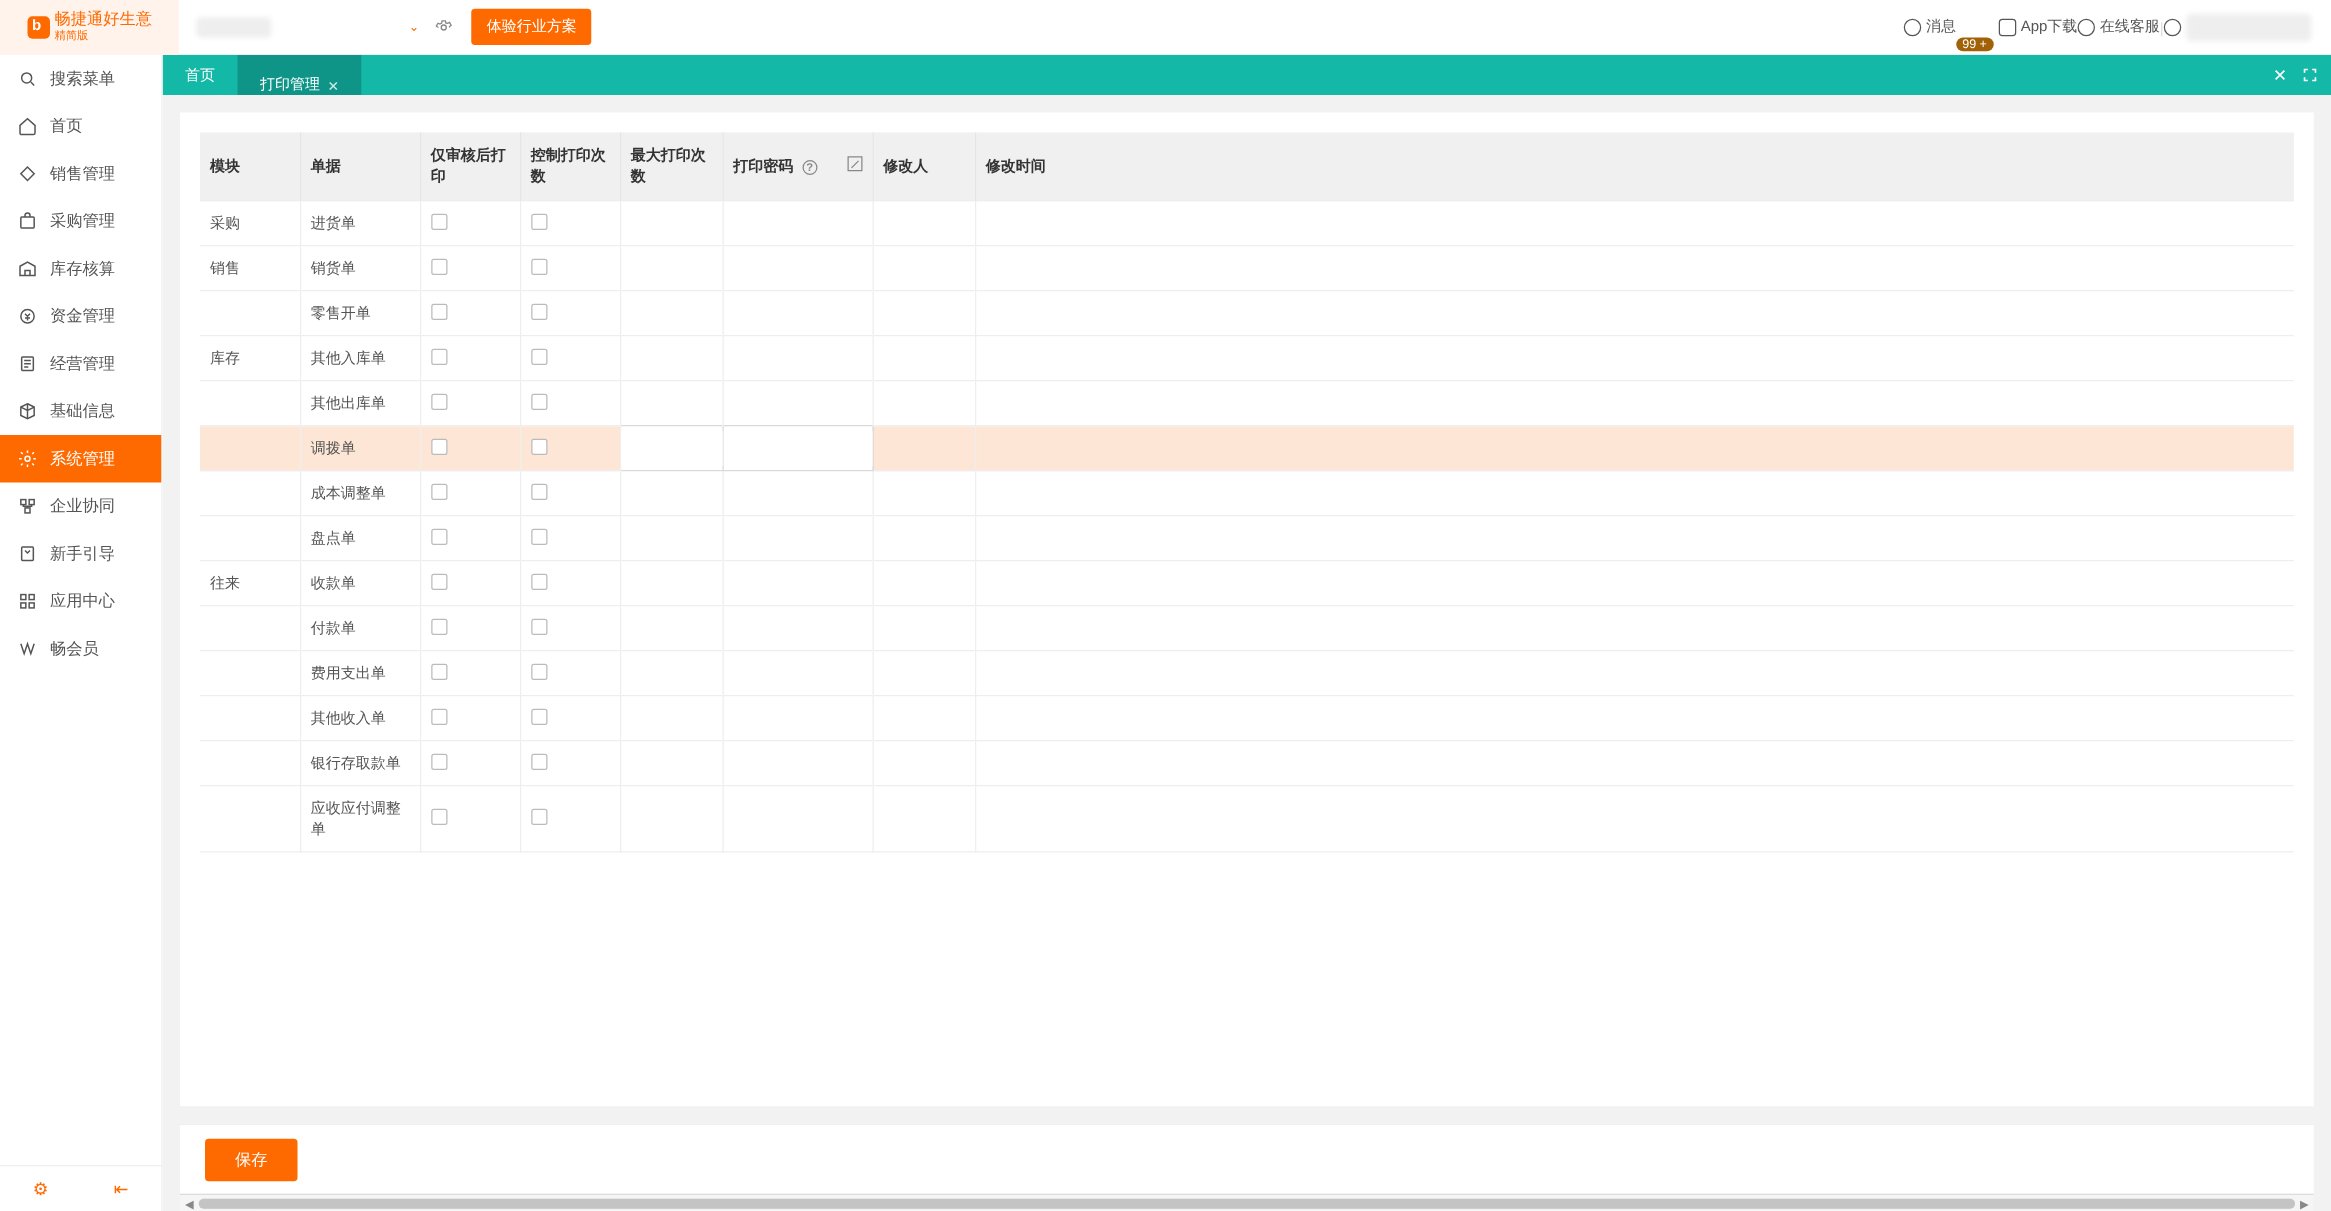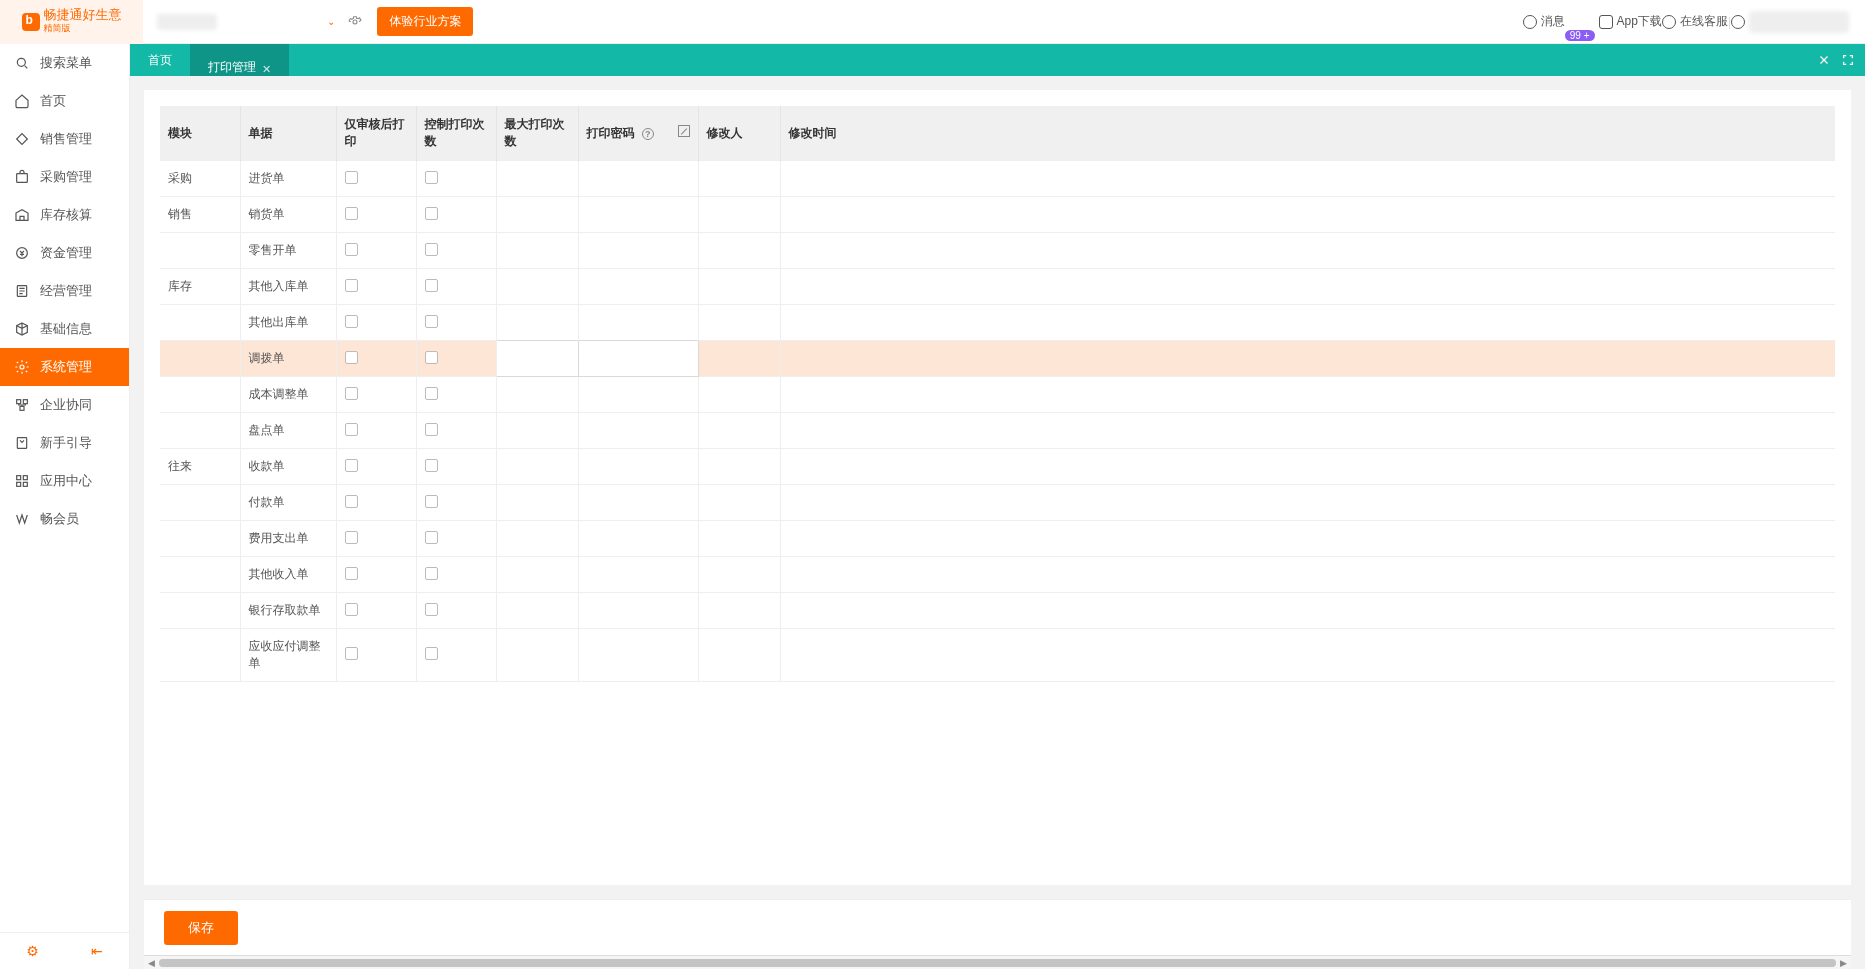--- a/index.html
+++ b/index.html
@@ -70,21 +70,21 @@
   }
   .header-right {
     margin-left:auto; display:flex; align-items:center;
     padding-right: 16px; 
     color:#555;
   }
   .hdr-item { display:flex; align-items:center; gap:4px; cursor:pointer; font-size:12px;}
   .hdr-ico { width:14px; height:14px; border:1.2px solid #555; border-radius:3px; display:inline-block;}
   .hdr-ico.round { border-radius:50%;}
   .badge {
-    background:#8b5cf6; color:#fff; font-size:10px;
+    background:#a16207; color:#fff; font-size:10px;
     border-radius: 8px; padding:0 5px; position:relative; top:-8px; left:-4px;margin-top:44px;
   }
   .avatar-blur {
     width:100px; height:22px; background:#eee; border-radius:4px; filter:blur(2px);
   }
   .sep { color:#ddd;}
   
   .body-layout {
     display:flex;
     height: calc(100% - 44px);

